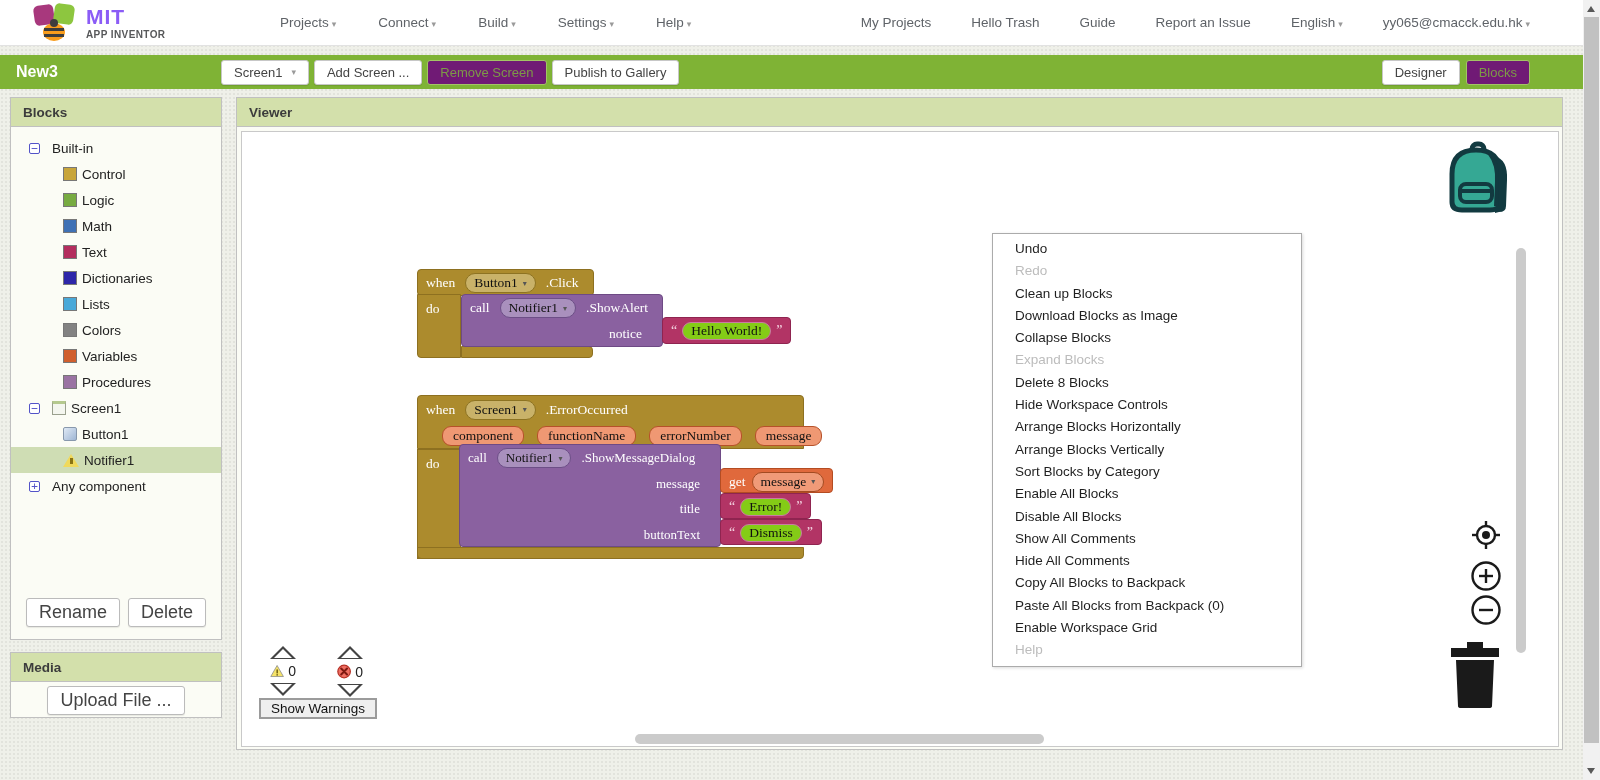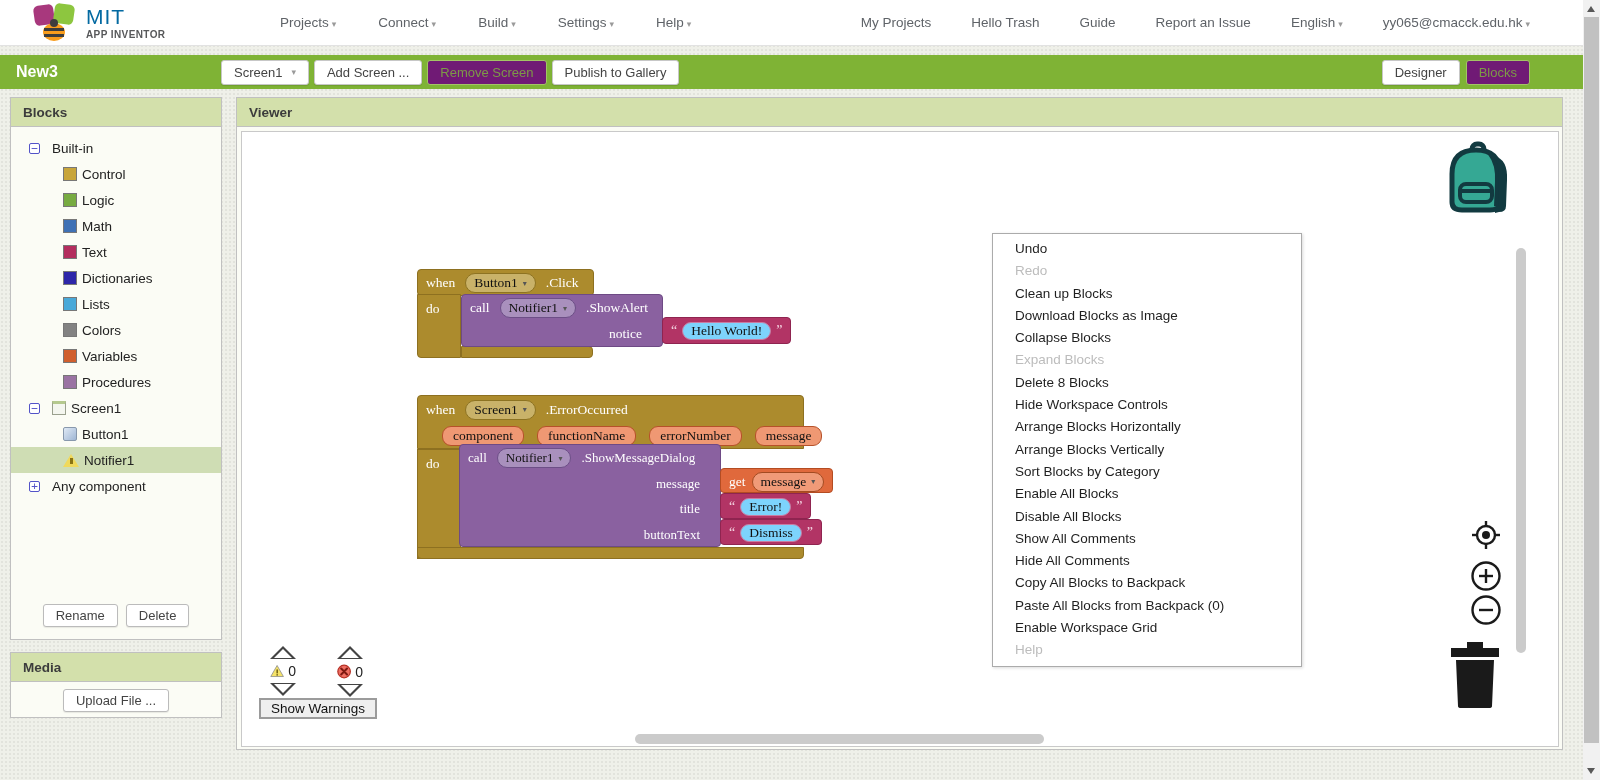--- a/index.html
+++ b/index.html
@@ -8,21 +8,21 @@
     font-family:"Liberation Sans", sans-serif;
     background-color:#eff0e9;
     background-image:radial-gradient(rgba(0,0,0,0.055) 1px, transparent 1px);
     background-size:4px 4px;
     position:relative;
   }
   
   .top-header{position:absolute;left:0;top:0;width:1600px;height:46px;background:#ffffff;border-bottom:1px solid #e2e2e2;display:flex;align-items:center;}
   .logo-wrap{display:flex;align-items:center;gap:6px;margin-left:30px;width:210px;}
   .logo-text{display:flex;flex-direction:column;line-height:1;}
-  .logo-mit{color:#0369a1;font-weight:normal;font-size:21px;letter-spacing:1px;}
+  .logo-mit{color:#8b5cf6;font-weight:bold;font-size:21px;letter-spacing:1px;}
   .logo-sub{color:#57585a;font-weight:bold;font-size:10px;letter-spacing:0.4px;margin-top:3px;}
   .nav-left{display:flex;gap:42px;margin-left:40px;}
   .nav-right{display:flex;gap:40px;margin-left:auto;margin-right:70px;align-items:center;}
   .nav-item{font-size:13.5px;color:#5f6368;cursor:pointer;white-space:nowrap;}
   .nav-caret{font-size:9px;color:#9a9a9a;margin-left:3px;}
   
   .green-bar{position:absolute;left:0;top:55px;width:1600px;height:34px;background:#7fb335;display:flex;align-items:center;}
   .gb-title{color:#ffffff;font-weight:bold;font-size:16px;margin-left:16px;width:205px;}
   .gb-group{display:flex;gap:5px;align-items:center;}
   .btn{height:25px;padding:0 12px;font-size:13px;border-radius:3px;display:inline-flex;align-items:center;gap:6px;cursor:pointer;white-space:nowrap;}
@@ -42,40 +42,40 @@
   .ind2{padding-left:52px;}
   .expander{width:11px;height:11px;border:1px solid #5353c8;color:#5353c8;font-size:11px;line-height:9px;text-align:center;margin-right:12px;border-radius:2px;background:#fff;font-family:"DejaVu Sans Mono",monospace;}
   .cat-swatch{width:14px;height:14px;border:1px solid #777;margin-right:5px;}
   .comp-icon{width:14px;height:14px;margin-right:5px;}
   .icon-screen{background:#f4f6ef;border:1px solid #9aa08e;border-top:3px solid #b5c98e;}
   .icon-button{background:linear-gradient(135deg,#dfe9f5,#9fb6d4);border:1px solid #8898ac;border-radius:2px;}
   .tree-sel{background:#cfddb4;}
   .tri-icon{width:0;height:0;border-left:8px solid transparent;border-right:8px solid transparent;border-bottom:13px solid #f0d95c;position:relative;margin-right:5px;}
   .tri-icon::after{content:"";position:absolute;left:-1.5px;top:4px;width:3px;height:6px;background:#8a7414;}
   .palette-btns{position:absolute;bottom:12px;left:0;width:100%;display:flex;justify-content:center;gap:8px;}
-  .btn-sm{background:#fff;border:1px solid #bbb;border-radius:3px;font-size:13px;color:#444;padding:3px 12px;cursor:pointer;box-shadow:0 1px 1px rgba(0,0,0,0.08);}
+  .btn-sm{background:#fff;border:1px solid #bbb;border-radius:3px;font-size:18px;color:#444;padding:3px 12px;cursor:pointer;box-shadow:0 1px 1px rgba(0,0,0,0.08);}
   .media-body{display:flex;justify-content:center;align-items:center;height:36px;}
   
   #canvas{position:absolute;left:4px;top:33px;width:1318px;height:616px;background:#ffffff;border:1px solid #c9c9c9;overflow:hidden;}
   
   .blk{position:absolute;font-family:"Liberation Serif",serif;font-size:13.5px;color:#fff;}
   .gold{background:#ac8b2d;border:1px solid #8d7020;}
   .purple{background:#8a61a0;border:1px solid #6e4a85;}
   .pink{background:#b23465;border:1px solid #8f2450;}
   .orange{background:#e0693c;border:1px solid #b44c22;}
   .rad{border-radius:4px;}
   .blk-row{display:flex;align-items:center;gap:10px;padding:0 8px;height:26px;}
   .chip{border-radius:10px;padding:1px 8px;color:#111;display:inline-flex;align-items:center;gap:5px;white-space:nowrap;}
   .chip .caret{font-size:8px;color:#555;}
   .chip-gold{background:#c9b269;border:1px solid #8d7322;}
   .chip-purple{background:#a990bd;border:1px solid #6d4f87;}
   .chip-orange{background:#f09a78;border:1px solid #a34b22;}
   .param-chip{background:#ef9873;border:1px solid #b65129;border-radius:9px;padding:1px 10px;color:#111;white-space:nowrap;}
   .sock-label{margin-left:auto;padding-right:12px;}
-  .pink-field{background:#7dd3fc;border:1px solid #c87da2;border-radius:9px;padding:0 8px;color:#111;white-space:nowrap;}
+  .pink-field{background:#84cc16;border:1px solid #c87da2;border-radius:9px;padding:0 8px;color:#111;white-space:nowrap;}
   .quote{color:#f3d3e0;font-size:14px;}
   
   #ctx-menu{position:absolute;background:#fff;border:1px solid #ababab;box-shadow:1px 1px 3px rgba(0,0,0,0.15);padding:4px 0;}
   .menu-item{height:22.3px;line-height:22.3px;padding-left:22px;font-size:13.5px;color:#1f1f1f;cursor:pointer;white-space:nowrap;}
   .menu-item.disabled{color:#bcbcbc;cursor:default;}
   
   .cnt-col{position:absolute;width:26px;text-align:center;}
   .tri-outline-up{width:0;height:0;border-left:13px solid transparent;border-right:13px solid transparent;border-bottom:13px solid #444;}
   .tri-outline-up .inner{position:absolute;left:-9.5px;top:3px;width:0;height:0;border-left:9.5px solid transparent;border-right:9.5px solid transparent;border-bottom:9.5px solid #fff;}
   .tri-outline-down{width:0;height:0;border-left:13px solid transparent;border-right:13px solid transparent;border-top:13px solid #444;position:relative;}

